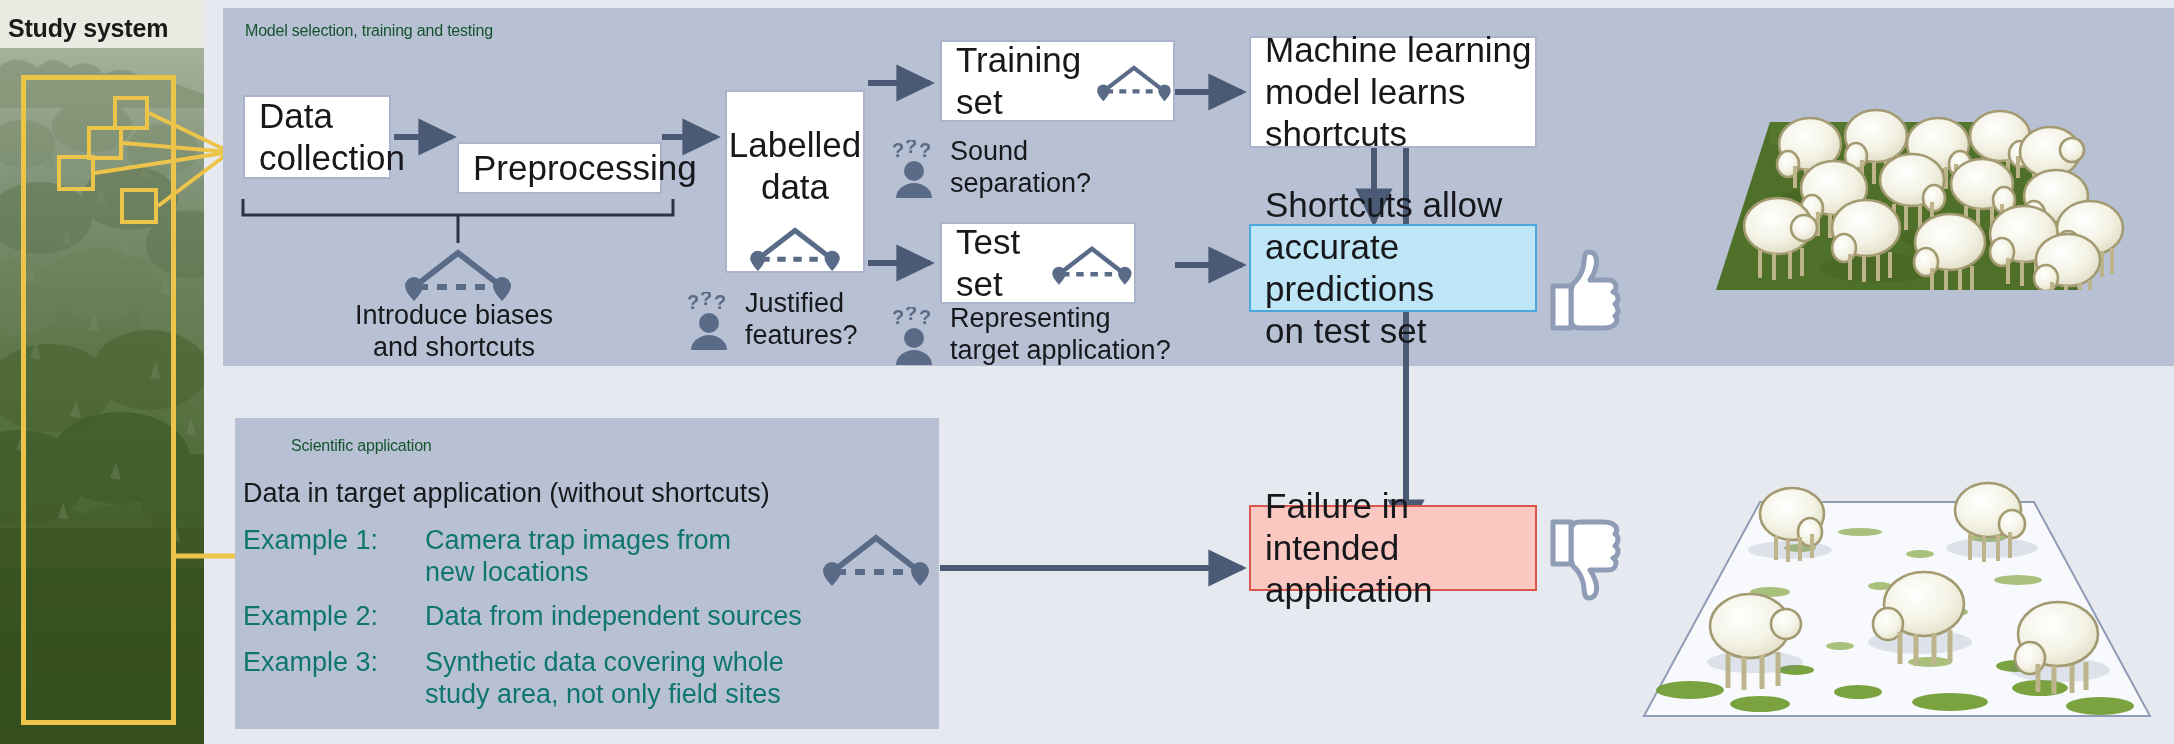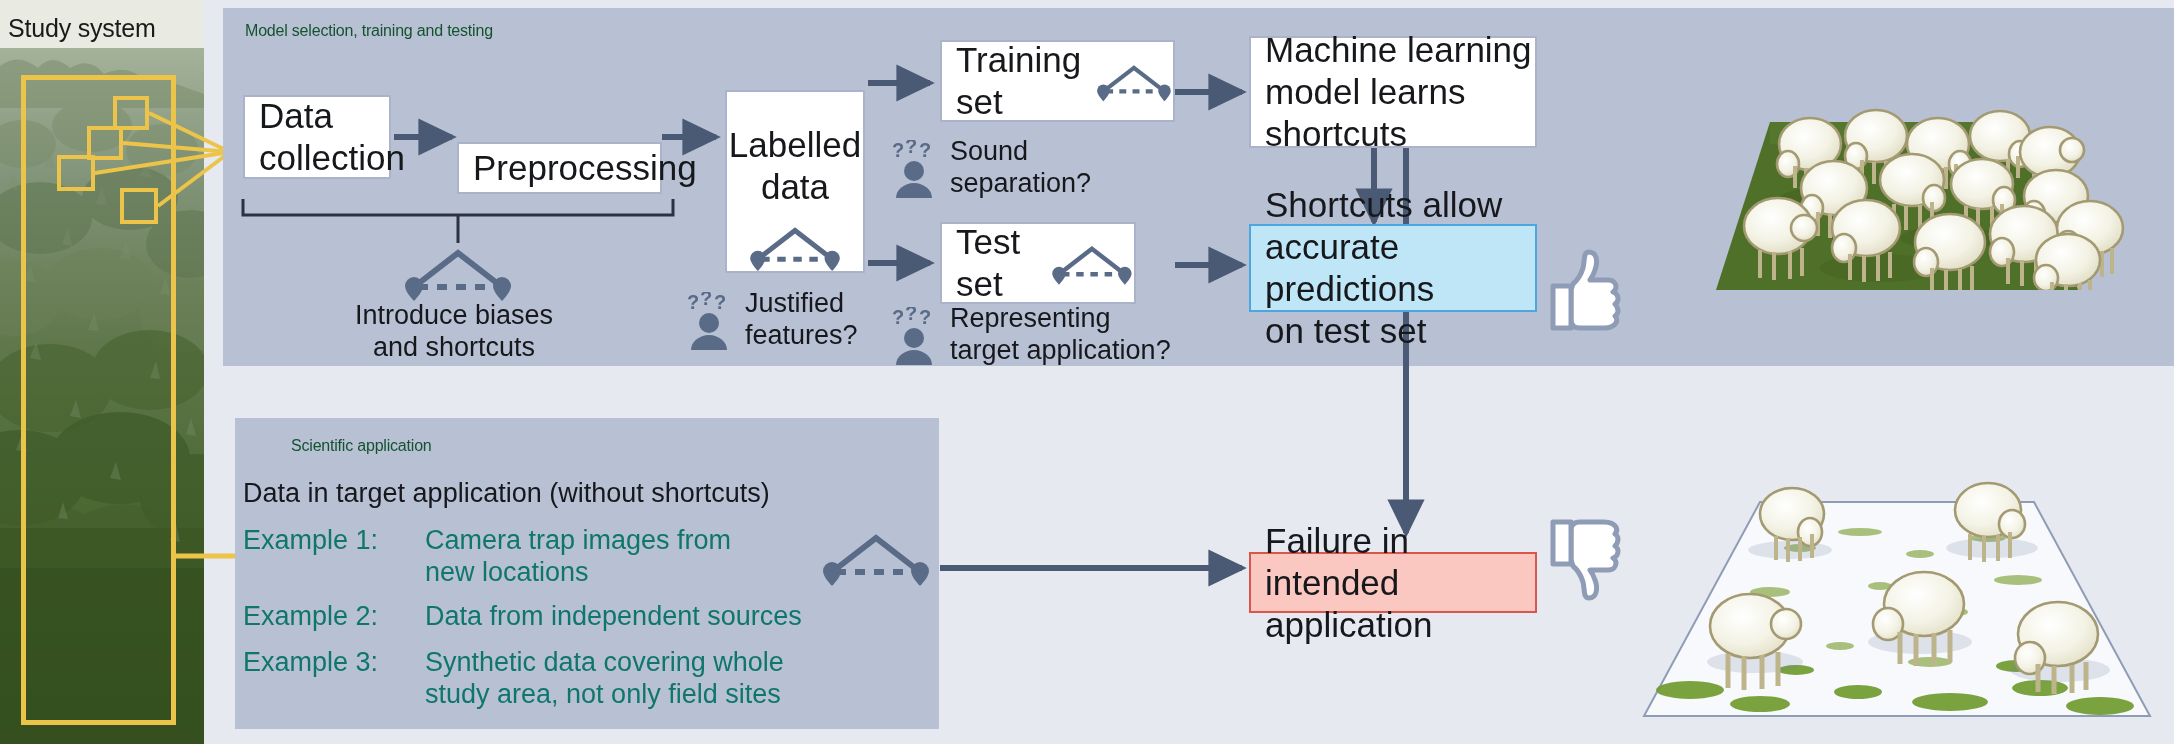--- a/index.html
+++ b/index.html
@@ -15,21 +15,21 @@
   .study-panel{
     position:absolute;left:0;top:0;width:204px;height:744px;
     background:#e9ebe3;overflow:hidden;
   }
   .forest{
     position:absolute;left:0;top:48px;width:204px;height:696px;
     background:linear-gradient(180deg,#9aa890 0%,#7e8f72 14%,#6f8161 30%,#5d7350 48%,#46602f 68%,#3a5426 100%);
   }
   .study-title{
     position:absolute;left:8px;top:14px;
-    font-size:25px;font-weight:normal;color:#1a1a1a;letter-spacing:-.2px;
+    font-size:25px;font-weight:bold;color:#1a1a1a;letter-spacing:-.2px;
     white-space:nowrap;
   }
   .study-rect{
     position:absolute;left:21px;top:75px;width:155px;height:650px;
     border:5px solid #edc44a;box-sizing:border-box;
   }
   .plot-sq{position:absolute;border:4px solid #edc44a;box-sizing:border-box;}
   .lead-svg{position:absolute;left:0;top:0;width:260px;height:744px;overflow:visible;pointer-events:none;}
 
   
@@ -265,21 +265,21 @@
 model learns
 shortcuts</span>
   </div>
 
   <div class="box pad box-blue" style="left:1249px;top:224px;width:288px;height:88px;">
     <span class="label">Shortcuts allow
 accurate predictions
 on test set</span>
   </div>
 
-  <div class="box pad box-red" style="left:1249px;top:552px;width:288px;height:61px;">
+  <div class="box pad box-red" style="left:1249px;top:505px;width:288px;height:86px;">
     <span class="label">Failure in intended
 application</span>
   </div>
 
   <svg style="position:absolute;left:402px;top:243px;" width="112" height="58" viewBox="0 0 112 58">
     <path d="M12 44 L56 10 L100 44" fill="none" stroke="#5a6b88" stroke-width="6"></path>
     <path d="M16 44 L96 44" fill="none" stroke="#5a6b88" stroke-width="6" stroke-dasharray="10 9"></path>
     <path d="M12 34 a9 9 0 0 1 9 9 c0 6 -9 15 -9 15 c0 0 -9 -9 -9 -15 a9 9 0 0 1 9 -9 z" fill="#5a6b88"></path>
     <path d="M100 34 a9 9 0 0 1 9 9 c0 6 -9 15 -9 15 c0 0 -9 -9 -9 -15 a9 9 0 0 1 9 -9 z" fill="#5a6b88"></path>
   </svg>

